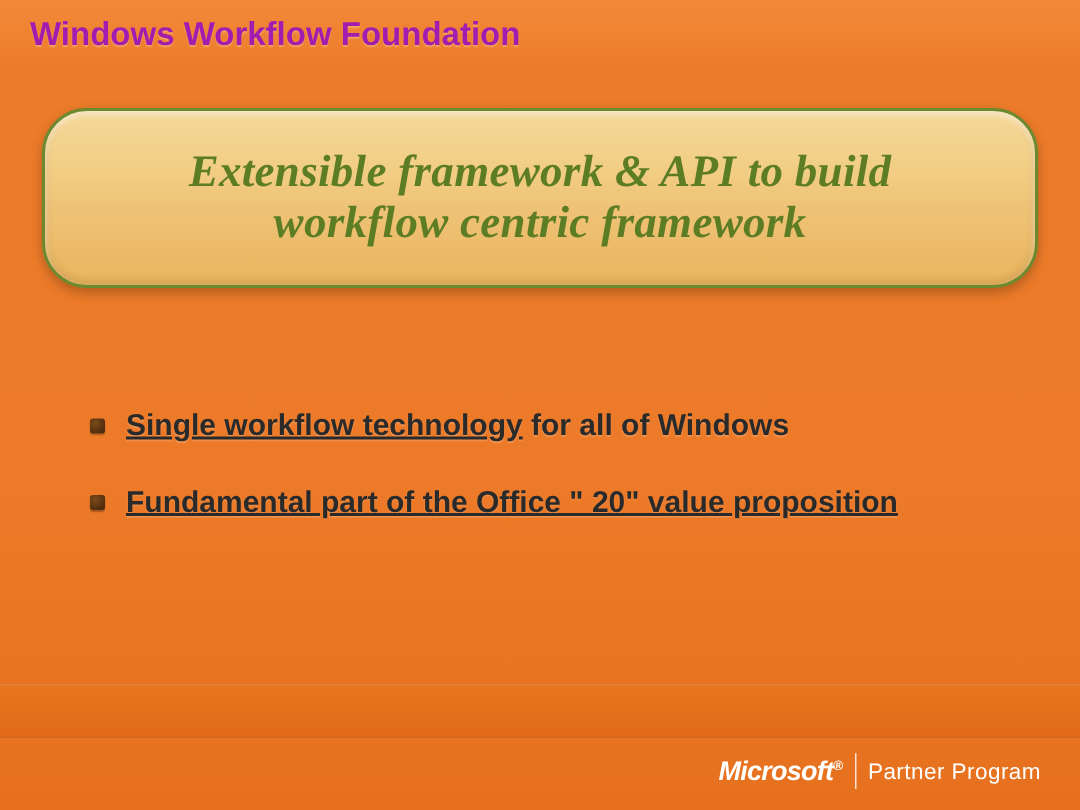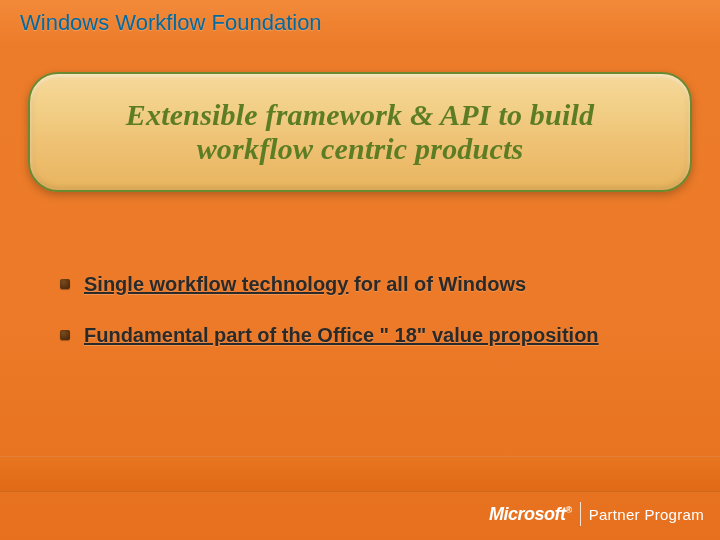--- a/index.html
+++ b/index.html
@@ -14,22 +14,22 @@
       #e97522 80%,
       #e6701d 100%
     );
     position: relative;
   }
   .slide-title {
     position: absolute;
     top: 10px;
     left: 20px;
     font-size: 22px;
-    font-weight: normal;
-    color: #0369a1;
+    font-weight: bold;
+    color: #a21caf;
     text-shadow: 0 1px 1px rgba(255,255,255,0.25);
   }
   .hero-panel {
     position: absolute;
     top: 72px;
     left: 28px;
     width: 664px;
     height: 120px;
     border-radius: 30px;
     background: linear-gradient(
@@ -94,21 +94,21 @@
     left: 0;
     bottom: 48px;
     width: 100%;
     height: 36px;
     background: linear-gradient(to bottom, #e8751f 0%, #e06a16 100%);
     border-top: 1px solid rgba(255,255,255,0.15);
     border-bottom: 1px solid rgba(0,0,0,0.1);
   }
   .logo-block {
     position: absolute;
-    right: 16px;
+    right: 26px;
     bottom: 14px;
     display: flex;
     align-items: center;
     gap: 8px;
     color: #fff;
   }
   .ms-word {
     font-family: "Segoe UI", Arial, sans-serif;
     font-style: italic;
     font-weight: bold;
@@ -128,34 +128,34 @@
     letter-spacing: 0.3px;
   }
 </style>
 </head>
 <body>
 
 <div class="slide-title">Windows Workflow Foundation</div>
 
 <div class="hero-panel">
   <div class="hero-line">Extensible framework &amp; API to build</div>
-  <div class="hero-line">workflow centric products</div>
+  <div class="hero-line">workflow centric framework</div>
 </div>
 
 <div class="bullets">
   <div class="bullet">
     <div class="bullet-icon"></div>
     <div class="bullet-text">
       <span class="ul">Single workflow technology</span><span> for all of Windows</span>
     </div>
   </div>
   <div class="bullet">
     <div class="bullet-icon"></div>
     <div class="bullet-text">
-      <span class="ul">Fundamental part of the Office " 18" value proposition</span><span></span>
+      <span class="ul">Fundamental part of the Office " 20" value proposition</span><span></span>
     </div>
   </div>
 </div>
 
 <div class="footer-band"></div>
 
 <div class="logo-block">
   <span class="ms-word">
     <span>Microsoft</span><sup>®</sup>
   </span>

